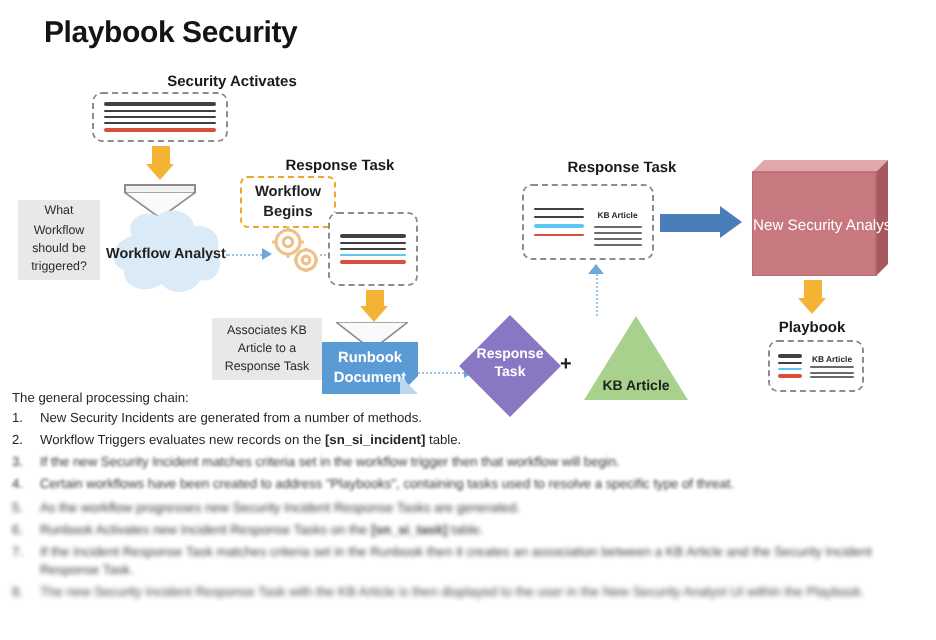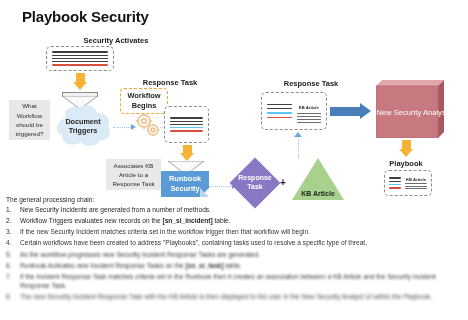--- a/index.html
+++ b/index.html
@@ -236,21 +236,21 @@
     </div>
   </div>
 
   <div class="cloud" style="left:52px; top:104px; width:62px; height:44px;">
     <svg width="62" height="44" viewBox="0 0 62 44">
       <path d="M14 14 C10 6 20 0 27 4 C32 -1 44 1 45 9 C54 8 60 15 56 23
                C61 28 56 38 48 36 C45 43 33 44 29 38 C20 44 9 39 10 31
                C2 29 3 17 14 14 Z" fill="#dbeaf7"></path>
     </svg>
     <div class="ctext">
-      <span>Document Triggers</span>
+      <span>Workflow Analyst</span>
     </div>
   </div>
 
   <div class="callout" style="left:9px; top:100px; width:41px; height:40px;">
     <span>What Workflow should be triggered?</span>
   </div>
 
   <div class="dotconn" style="left:113px; top:124px; width:23px;">
     <div class="dots"></div>
       <div class="ah"></div>
@@ -302,21 +302,21 @@
 
   <div class="funnel" style="left:168px; top:161px; width:36px;">
     <div style="position:absolute;left:0;top:0;width:36px;height:15px;">
       <svg width="36" height="15" viewBox="0 0 36 15">
         <polygon points="0,0 36,0 18,14" fill="#fafafa" stroke="#8c8c8c" stroke-width="0.8"></polygon>
       </svg>
     </div>
   </div>
 
   <div class="runbook" style="left:161px; top:171px; width:48px; height:26px;">
-    <span>Runbook Security</span>
+    <span>Runbook Document</span>
     <div class="fold"></div>
     <div class="fold2"></div>
   </div>
 
   <div class="callout" style="left:106px; top:159px; width:55px; height:31px;">
     <span>Associates KB Article to a Response Task</span>
   </div>
 
   <div class="dotconn" style="left:209px; top:183px; width:28px;">
     <div class="dots"></div>

